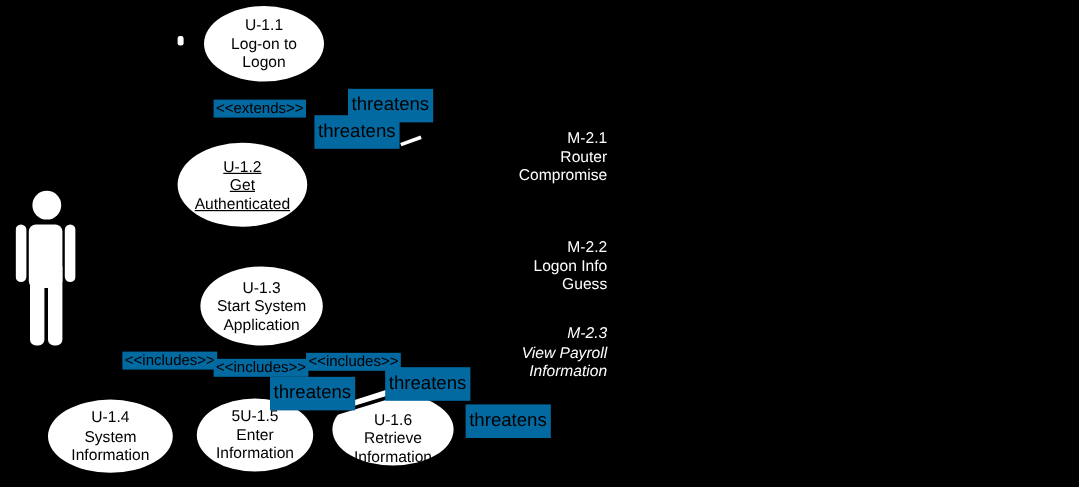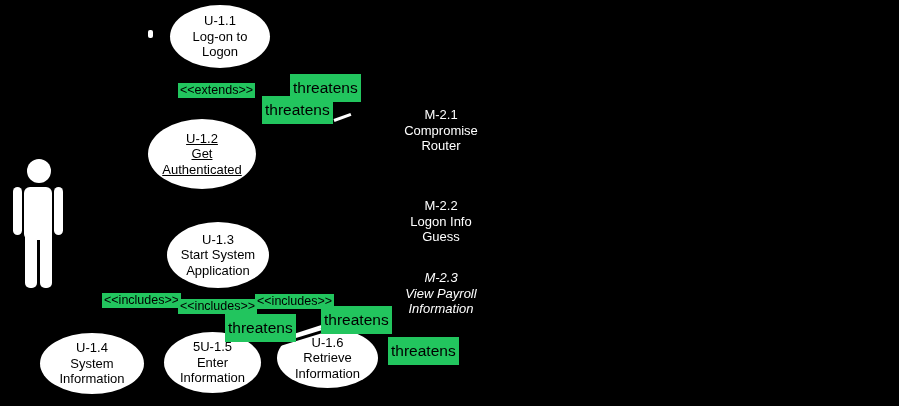--- a/index.html
+++ b/index.html
@@ -7,27 +7,27 @@
     position:relative;width:899px;height:406px;background:#000;overflow:hidden;
     font-family:"Liberation Sans","DejaVu Sans",sans-serif;
   }
   .uc{
     position:absolute;background:#fff;border-radius:50%;color:#000;
     display:flex;flex-direction:column;align-items:center;justify-content:center;
     text-align:center;font-size:13px;line-height:15.5px;z-index:2;
   }
   .uc span{display:block;white-space:nowrap;}
   .rel{
-    position:absolute;background:#22c55e;color:#000;font-size:12.5px;line-height:13px;
+    position:absolute;background:#0369a1;color:#000;font-size:12.5px;line-height:13px;
     padding:1px 2px;white-space:nowrap;z-index:5;
   }
   .threat{font-size:15.5px;line-height:16px;padding:6px 3px;}
   .misuse{
     position:absolute;color:#fff;background:transparent;font-size:13px;line-height:15.5px;
-    text-align:center;width:130px;z-index:1;
+    text-align:right;width:130px;z-index:1;
   }
   .misuse span{display:block;white-space:nowrap;}
   .frag{position:absolute;transform-origin:left center;}
   .frag-black{background:#000;z-index:3;}
   .frag-white{background:#fff;z-index:4;}
   .actor{position:absolute;left:13px;top:158px;width:50px;height:132px;z-index:2;}
 </style>
 </head>
 <body>
 
@@ -60,30 +60,30 @@
   <div class="uc" style="left:40px;top:333px;width:104px;height:61px;">
     <span>U-1.4</span>
     <span>System</span>
     <span>Information</span>
   </div>
   <div class="uc" style="left:164px;top:332px;width:97px;height:61px;">
     <span>5U-1.5</span>
     <span>Enter</span>
     <span>Information</span>
   </div>
-  <div class="uc" style="left:277px;top:328px;width:101px;height:60px;">
+  <div class="uc" style="left:277px;top:328px;width:101px;height:60px;justify-content:flex-end;">
     <span>U-1.6</span>
     <span>Retrieve</span>
     <span>Information</span>
   </div>
 
   <div class="misuse" style="left:376px;top:107px;">
     <span>M-2.1</span>
+    <span>Router</span>
     <span>Compromise</span>
-    <span>Router</span>
   </div>
   <div class="misuse" style="left:376px;top:198px;">
     <span>M-2.2</span>
     <span>Logon Info</span>
     <span>Guess</span>
   </div>
   <div class="misuse" style="left:376px;top:270px;font-style:italic;">
     <span>M-2.3</span>
     <span>View Payroll</span>
     <span>Information</span>

